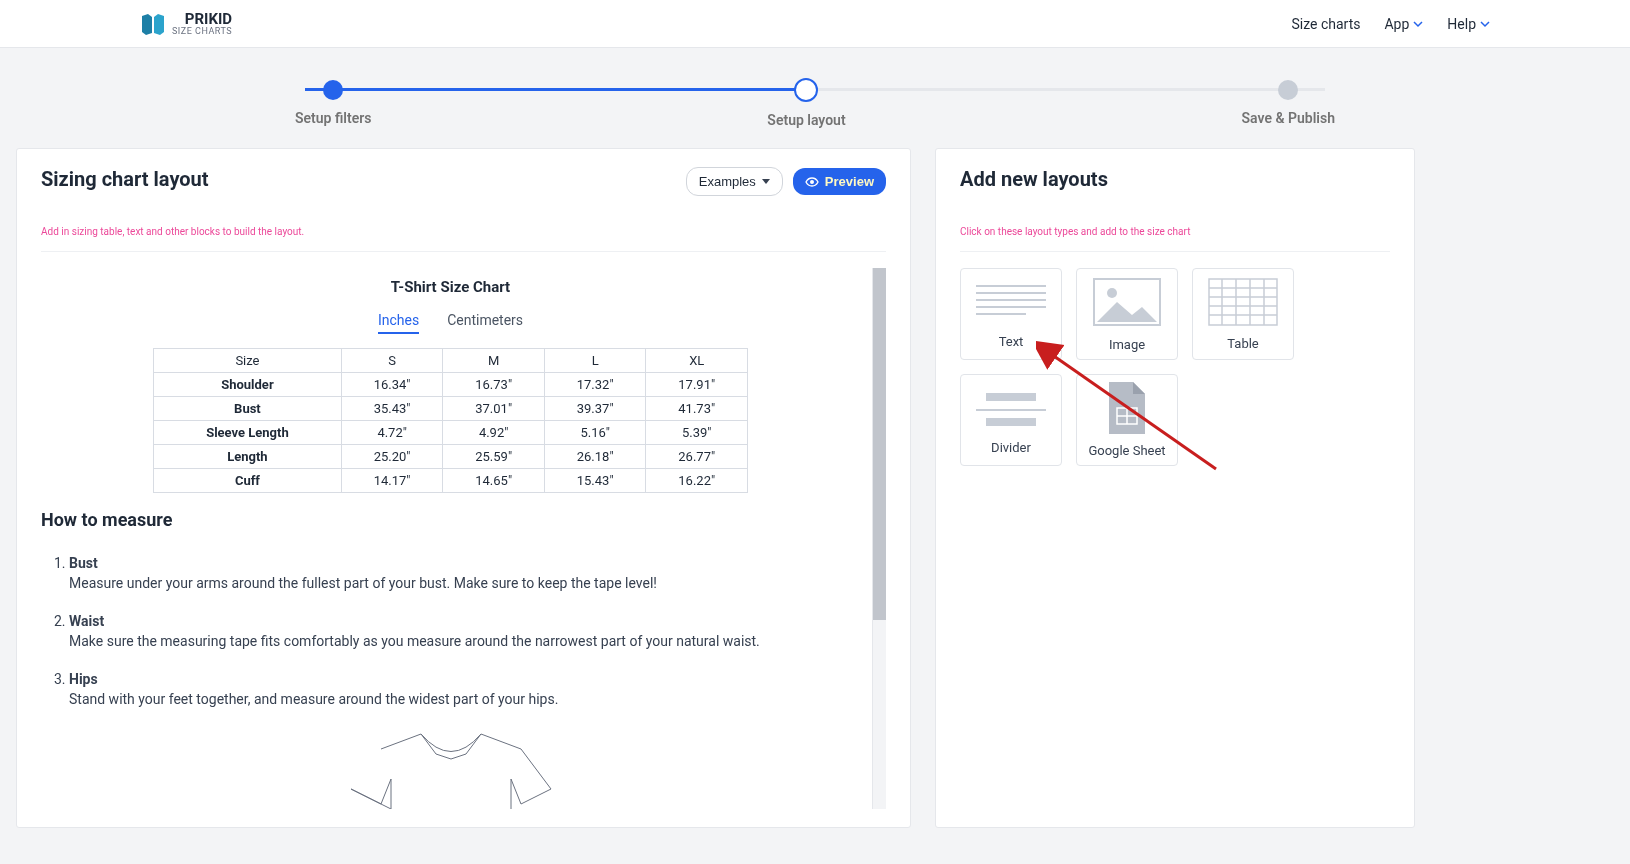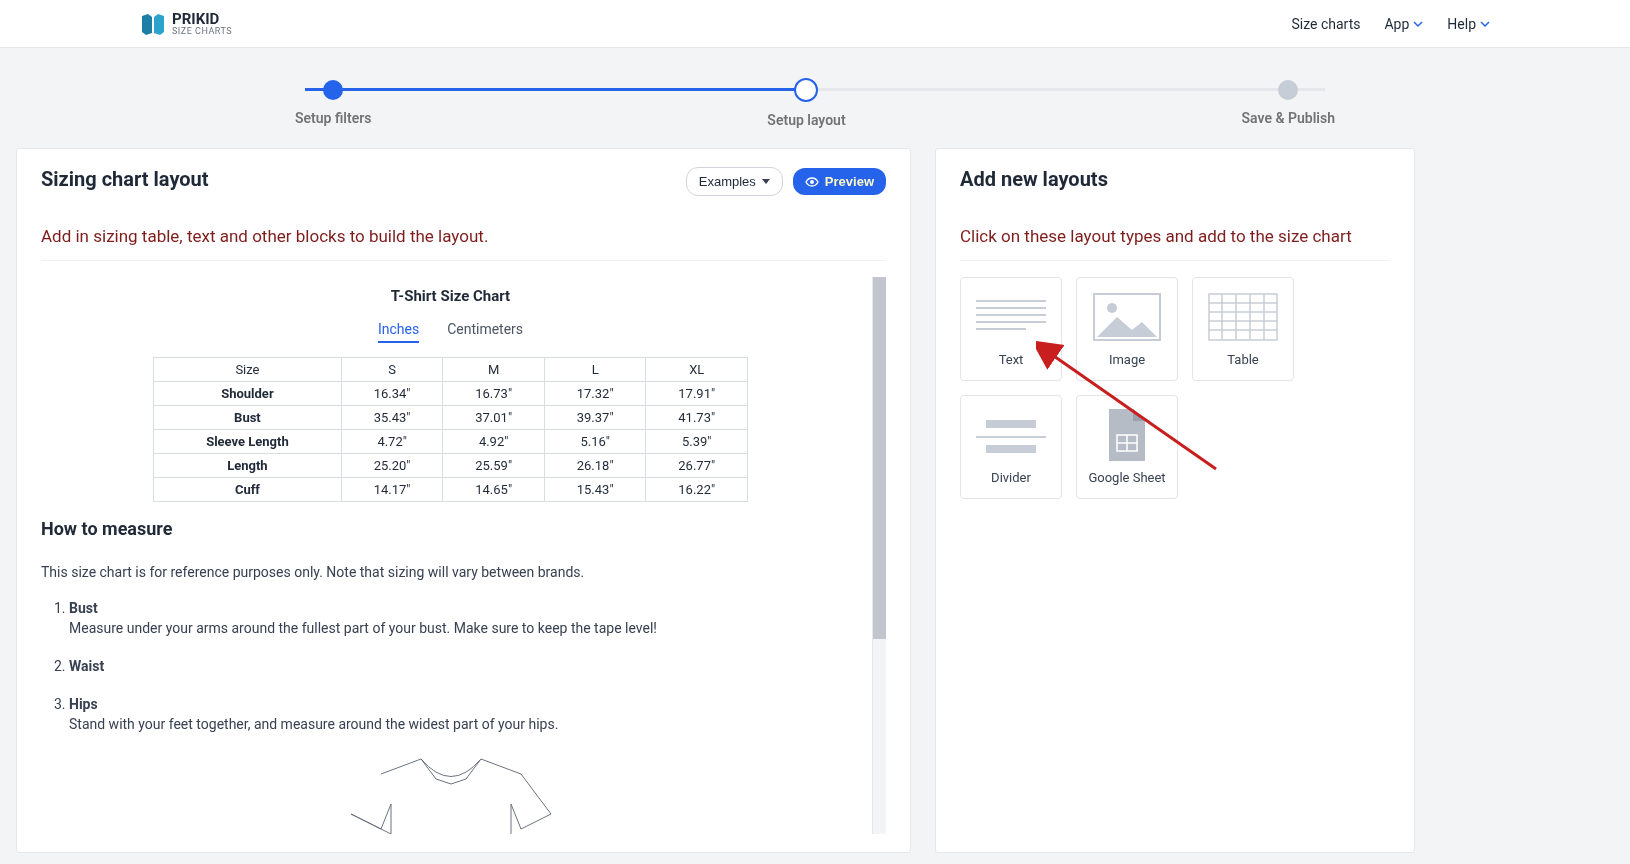--- a/index.html
+++ b/index.html
@@ -1,17 +1,17 @@
 <!DOCTYPE html>
 <html><head>
 <meta charset="utf-8">
 <style>
 * { margin: 0; padding: 0; box-sizing: border-box; }
 body { font-family: -apple-system, BlinkMacSystemFont, "Segoe UI", Roboto, sans-serif; background: #f3f4f6; color: #1f2937; }
-.header { background: #fff; border-bottom: 1px solid #e5e7eb; display: flex; align-items: center; justify-content: space-between; padding: 10px 140px; height: 48px; }
+.header { background: #fff; border-bottom: 1px solid #e5e7eb; display: flex; align-items: center; justify-content: space-between; padding: 10px 140px; height: 48px; text-align: right; }
 .logo { display: flex; align-items: center; gap: 6px; }
 .logo-icon { display: flex; }
 .logo-text { display: flex; flex-direction: column; line-height: 1; }
 .logo-name { font-weight: 700; font-size: 15px; color: #1f2937; }
 .logo-sub { font-size: 9px; color: #6b7280; letter-spacing: 0.5px; }
 .nav { display: flex; align-items: center; gap: 24px; }
 .nav-item { font-size: 14px; color: #1f2937; cursor: pointer; display: flex; align-items: center; gap: 4px; }
 .chevron { width: 10px; height: 10px; }
 
 .stepper-wrap { padding: 30px 0 20px; }
@@ -24,21 +24,21 @@
 .step-label { font-size: 14px; font-weight: 600; color: #737373; }
 .step-line { position: absolute; top: 10px; height: 3px; z-index: 1; }
 .line1 { left: calc(20px + 10px); right: 50%; background: #2563eb; }
 .line2 { left: 50%; right: calc(20px + 10px); background: #e5e7eb; }
 
 .content { display: flex; gap: 24px; padding: 0 16px 16px; }
 .panel-left { flex: 1; background: #fff; border: 1px solid #e5e7eb; border-radius: 3px; padding: 18px 24px; max-width: 895px; }
 .panel-right { width: 480px; background: #fff; border: 1px solid #e5e7eb; border-radius: 3px; padding: 18px 24px; }
 .panel-head { display: flex; justify-content: space-between; align-items: flex-start; border-bottom: 1px solid #eef0f3; padding-bottom: 14px; margin-bottom: 16px; }
 .panel-title { font-size: 20px; font-weight: 700; margin-bottom: 4px; }
-.panel-sub { font-size: 17px; color: #7f1d1d; margin-top: 35px; }
+.panel-sub { font-size: 10px; color: #ec4899; margin-top: 35px; }
 .panel-actions { display: flex; gap: 10px; align-items: center; }
 .btn { border-radius: 12px; padding: 6px 12px; font-size: 13px; cursor: pointer; display: flex; align-items: center; gap: 6px; }
 .btn-outline { background: #fff; border: 1px solid #d1d5db; color: #1f2937; }
 .btn-primary { background: #2563eb; color: #fef9c3; border: none; font-weight: 600; }
 .caret-down { border-left: 4px solid transparent; border-right: 4px solid transparent; border-top: 5px solid #374151; }
 
 .layout-area { display: flex; }
 .layout-scroll { flex: 1; overflow-y: auto; max-height: 560px; padding-right: 12px; }
 .scrollbar { width: 14px; background: #f3f4f6; position: relative; border-left: 1px solid #e5e7eb; }
 .scrollbar-thumb { position: absolute; top: 0; width: 100%; height: 65%; background: #c1c5cc; }
@@ -56,21 +56,21 @@
 
 .how-title { font-size: 18px; font-weight: 700; margin: 14px 0 25px; }
 .how-desc { font-size: 14px; color: #374151; margin-bottom: 20px; }
 .how-list { list-style: decimal; padding-left: 28px; }
 .how-list li { margin-bottom: 22px; font-size: 14px; color: #374151; }
 .how-list li .item-title { font-weight: 700; display: block; margin-bottom: 4px; }
 
 .tshirt-svg { display: block; margin: 10px auto 0; }
 
 .layout-grid { display: flex; flex-wrap: wrap; gap: 14px; }
-.layout-card { width: 102px; height: 104px; border: 1px solid #e1e4e9; border-radius: 4px; display: flex; flex-direction: column; align-items: center; justify-content: center; gap: 10px; cursor: pointer; padding: 10px 4px; }
+.layout-card { width: 102px; height: 92px; border: 1px solid #e1e4e9; border-radius: 4px; display: flex; flex-direction: column; align-items: center; justify-content: center; gap: 10px; cursor: pointer; padding: 10px 4px; }
 .layout-card-icon { width: 70px; height: 50px; display: flex; align-items: center; justify-content: center; }
 .layout-card-label { font-size: 13px; color: #374151; }
 
 .arrow-annotation { position: absolute; pointer-events: none; }
 .right-wrap { position: relative; }
 </style>
 </head>
 <body>
 
 <div class="header">
@@ -195,24 +195,23 @@
               <tr>
                 <td>Cuff</td>
                 <td>14.17″</td>
                 <td>14.65″</td>
                 <td>15.43″</td>
                 <td>16.22″</td>
               </tr>
             </tbody>
         </table>
         <div class="how-title">How to measure</div>
-        <div class="how-desc">This size chart is for reference purposes only. Note that sizing will vary between brands.</div>
         <ol class="how-list" id="how-list">
             <li><span class="item-title">Bust</span><span>Measure under your arms around the fullest part of your bust. Make sure to keep the tape level!</span></li>
-            <li><span class="item-title">Waist</span></li>
+            <li><span class="item-title">Waist</span><span>Make sure the measuring tape fits comfortably as you measure around the narrowest part of your natural waist.</span></li>
             <li><span class="item-title">Hips</span><span>Stand with your feet together, and measure around the widest part of your hips.</span></li>
           </ol>
         <svg class="tshirt-svg" width="260" height="80" viewBox="0 0 260 80">
           <path d="M60 20 L100 5 L115 25 L130 30 L145 25 L160 5 L200 20 L230 60 L200 75 L190 50 L190 80 M70 80 L70 50 L60 75 L30 60 Z" fill="none" stroke="#6b7280" stroke-width="1"></path>
           <path d="M100 5 Q130 40 160 5" fill="none" stroke="#6b7280" stroke-width="1"></path>
         </svg>
       </div>
       <div class="scrollbar">
         <div class="scrollbar-thumb"></div>
       </div>

